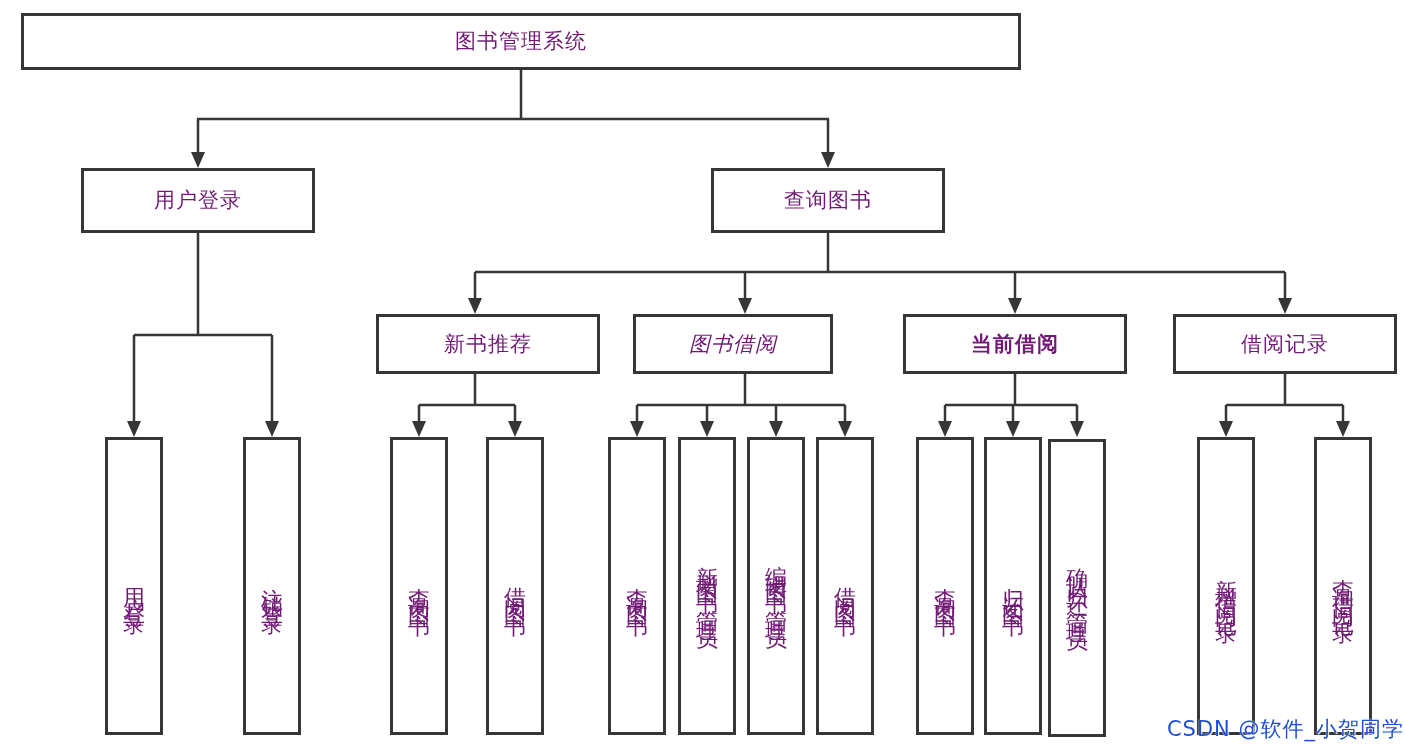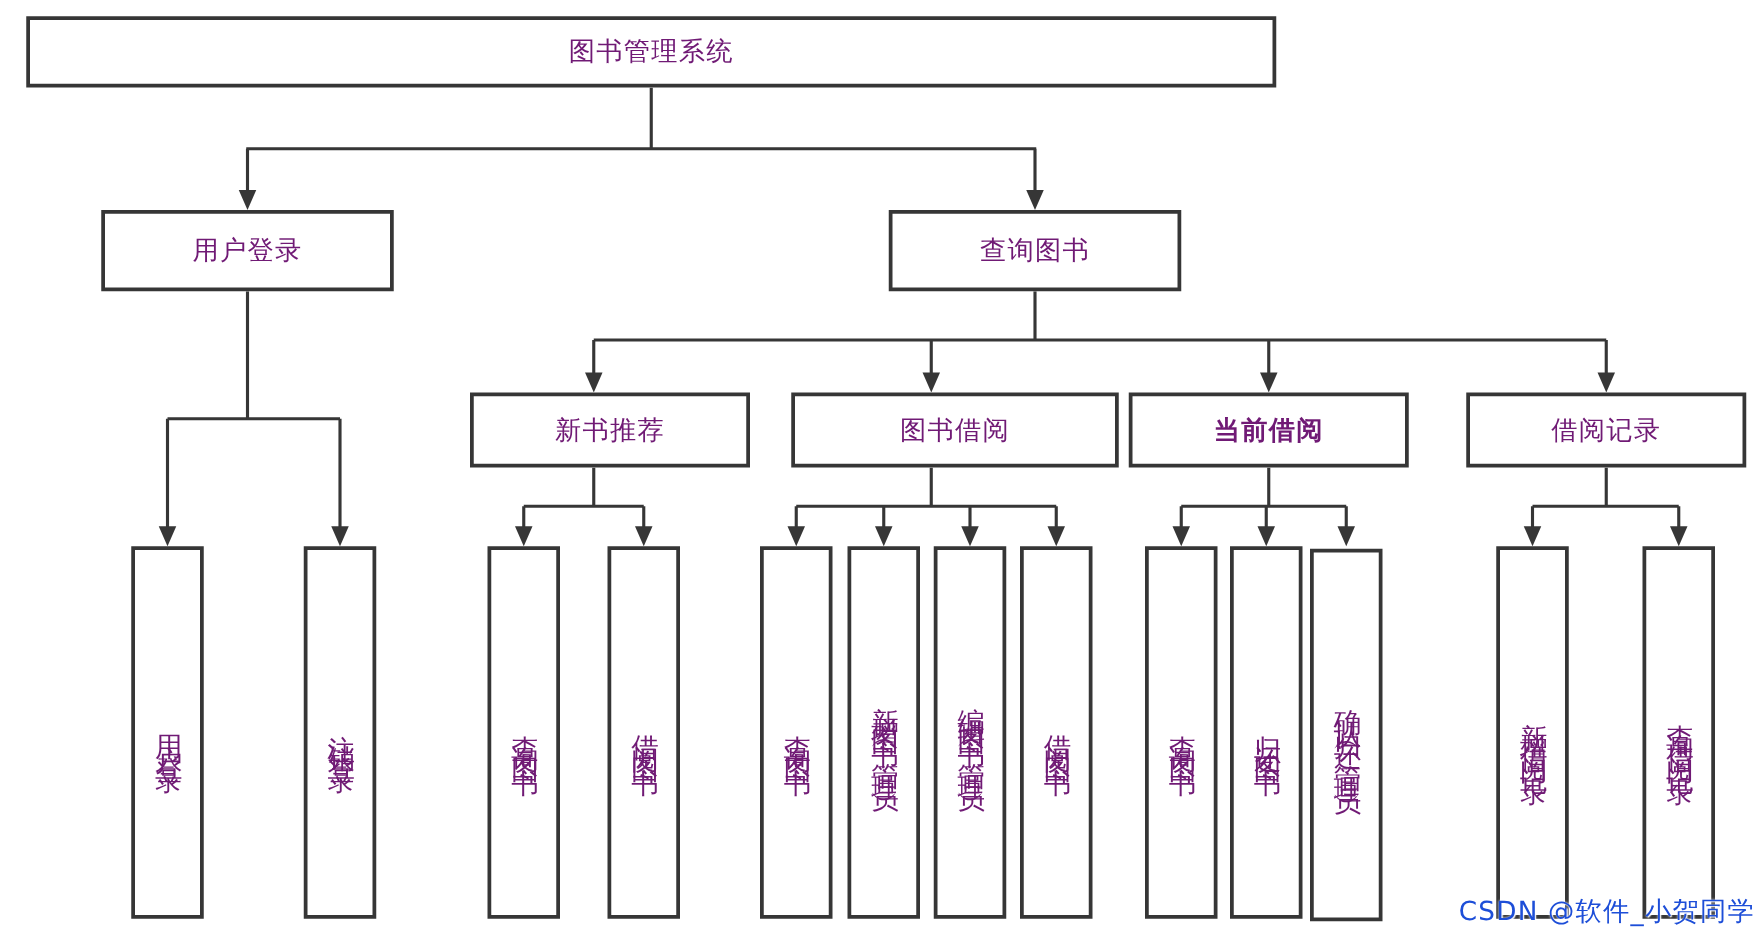--- a/index.html
+++ b/index.html
@@ -108,21 +108,21 @@
       <path class="arrow" d="M1336 421 H1350 L1343 437 Z"></path>
     </g>
   </svg>
 
   <div class="box h" style="left:21px; top:13px; width:1000px; height:57px;">图书管理系统</div>
 
   <div class="box h" style="left:81px; top:168px; width:234px; height:65px;">用户登录</div>
   <div class="box h" style="left:711px; top:168px; width:234px; height:65px;">查询图书</div>
 
   <div class="box h" style="left:363px; top:314px; width:224px; height:60px;margin-left:13px;">新书推荐</div>
-  <div class="box h" style="left:633px; top:314px; width:262px; height:60px;">图书借阅</div>
+  <div class="box h" style="left:633px; top:314px; width:200px; height:60px;font-style:italic;">图书借阅</div>
   <div class="box h" style="left:903px; top:314px; width:224px; height:60px;font-weight:bold;">当前借阅</div>
   <div class="box h" style="left:1173px; top:314px; width:224px; height:60px;">借阅记录</div>
 
   <div class="box v" style="left:105px; top:437px; width:58px; height:298px;">用户登录</div>
   <div class="box v" style="left:243px; top:437px; width:58px; height:298px;">注销登录</div>
 
   <div class="box v" style="left:390px; top:437px; width:58px; height:298px;">查询图书</div>
   <div class="box v" style="left:486px; top:437px; width:58px; height:298px;">借阅图书</div>
 
   <div class="box v" style="left:608px; top:437px; width:58px; height:298px;">查询图书</div>

